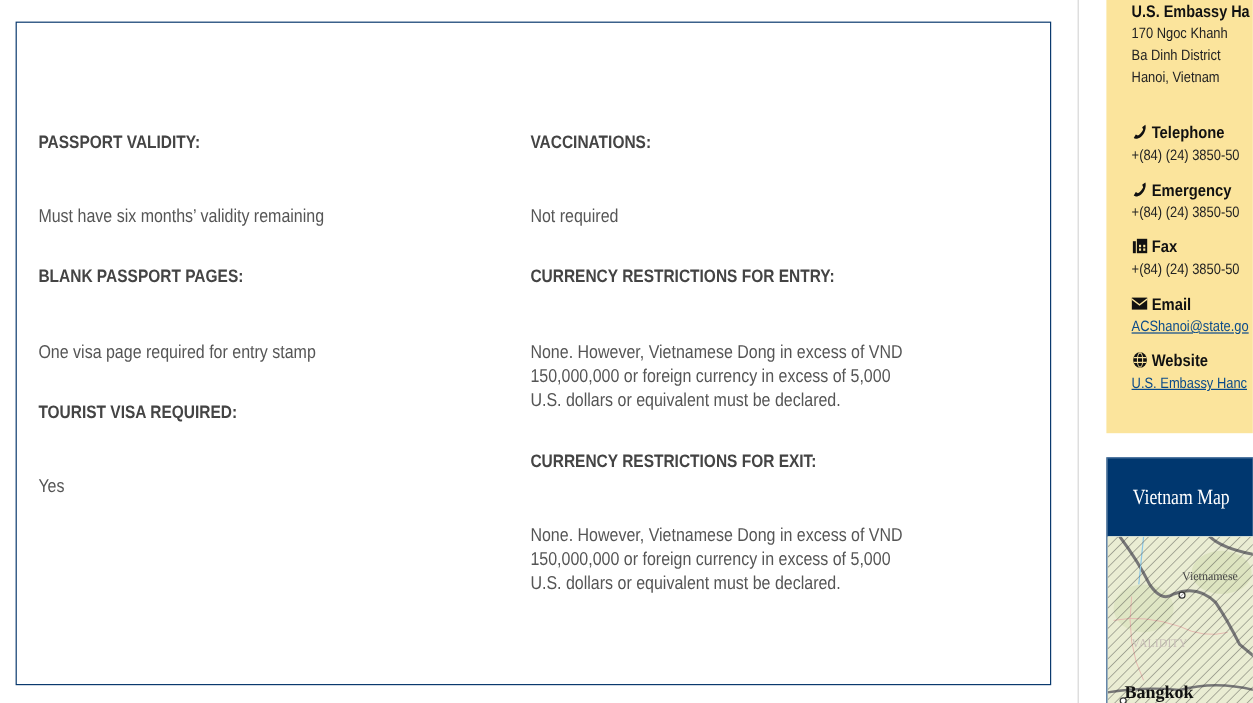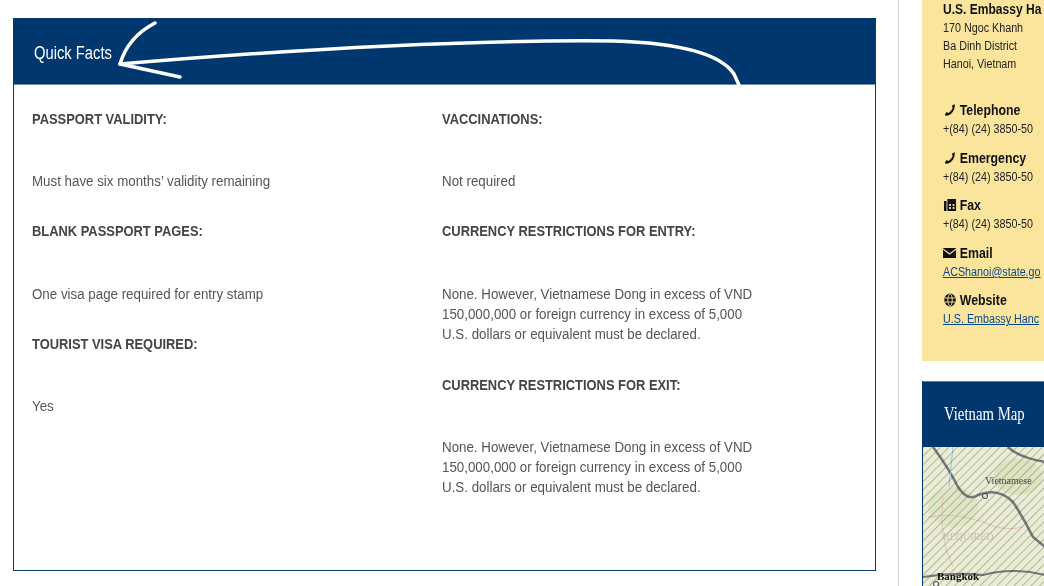--- a/index.html
+++ b/index.html
@@ -81,23 +81,20 @@
       background: #eef0dc;
     }
     .map-label {
       position: absolute; font-size: 10px; color: #333; white-space: nowrap;
     }
   </style>
 </head>
 <body>
 
 <div class="qf-panel">
-  <div class="qf-header">
-    <span class="qf-title">Quick Facts</span>
-  </div>
 
   <svg class="arrow-svg" width="863" height="70" viewBox="0 0 863 70">
     <path d="M 106 45 Q 400 20 600 22 Q 700 25 720 55 L 725 66" fill="none" stroke="#ffffff" stroke-width="3.5" stroke-linecap="round"></path>
     <path d="M 106 45 Q 114 18 141 4" fill="none" stroke="#ffffff" stroke-width="3.5" stroke-linecap="round"></path>
     <path d="M 106 45 L 166 58" fill="none" stroke="#ffffff" stroke-width="3.5" stroke-linecap="round"></path>
   </svg>
 
   <div class="fact-col left">
     <div class="fact-label" style="top:25px">PASSPORT VALIDITY:</div>
     <div class="fact-value" style="top:86px">Must have six months’ validity remaining</div>
@@ -215,16 +212,16 @@
       <path d="M 30 0 L 28 20 L 26 40" fill="none" stroke="#8cc7e6" stroke-width="1"></path>
       <path d="M 85 0 Q 95 10 122 15" fill="none" stroke="#777" stroke-width="2.5"></path>
       <path d="M 0 130 Q 30 125 60 128 Q 90 120 122 128" fill="none" stroke="#777" stroke-width="2"></path>
       <path d="M 5 70 Q 30 65 60 75 Q 80 85 100 80" fill="none" stroke="#e6b8b0" stroke-width="0.8"></path>
       <path d="M 20 50 Q 15 90 30 120" fill="none" stroke="#e6b8b0" stroke-width="0.8"></path>
       <circle cx="62" cy="49" r="2.5" fill="#fff" stroke="#333" stroke-width="1"></circle>
       <circle cx="13" cy="137" r="2.5" fill="#fff" stroke="#333" stroke-width="1"></circle>
       <rect width="122" height="139" fill="url(#hatch)"></rect>
     </svg>
     <span class="map-label" style="left:62px; top:28px; color:#444;">Vietnamese</span>
-    <span class="map-label" style="left:20px; top:84px; color:#c9bfb8;">REQUIRED</span>
-    <span class="map-label" style="left:14px; top:123px; font-weight:bold; font-size:11px; color:#111;">Bangkok</span>
+    <span class="map-label" style="left:20px; top:84px; color:#c9bfb8;">VALIDITY</span>
+    <span class="map-label" style="left:14px; top:123px; font-weight:bold; font-size:15px; color:#111;">Bangkok</span>
   </div>
 </div>
 
 </body></html>

